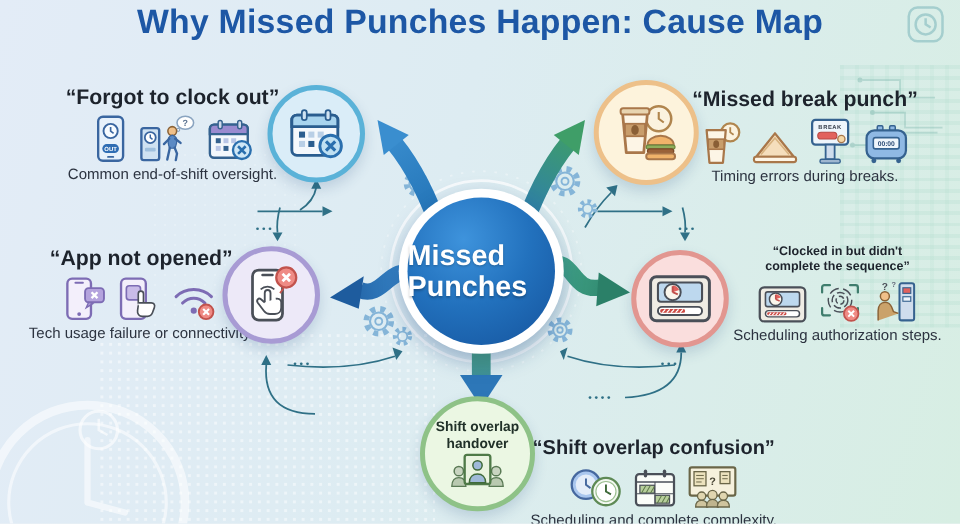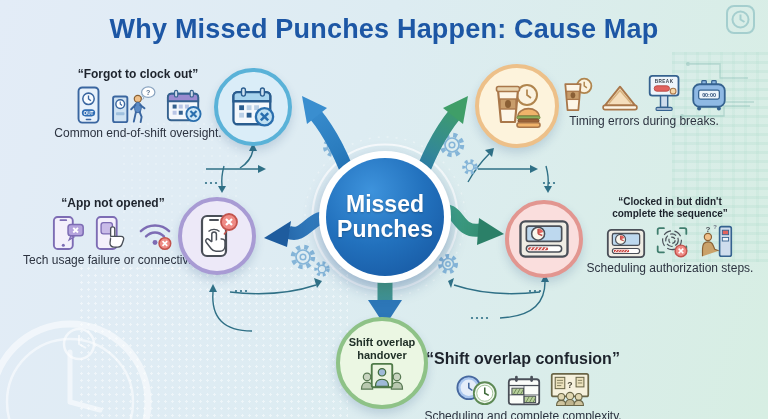--- a/index.html
+++ b/index.html
@@ -1,20 +1,20 @@
 <!DOCTYPE html>
 <html><head>
 <meta charset="utf-8">
 <style>
   html,body{margin:0;padding:0;background:#eef2f6;}
   .canvas{position:relative;width:768px;height:419px;overflow:hidden;
     background:linear-gradient(105deg,#e3ecf7 0%,#ddecf2 45%,#d7eee3 100%);
     font-family:"Liberation Sans",sans-serif;}
   .layer{position:absolute;left:0;top:0;width:768px;height:419px;pointer-events:none;}
-  .title{position:absolute;left:0;top:14px;width:768px;text-align:center;
+  .title{position:absolute;left:0;top:2px;width:768px;text-align:center;
     font-size:27px;font-weight:bold;color:#1d57a5;letter-spacing:.2px;}
   .dots{position:absolute;left:78px;top:265px;width:270px;height:154px;opacity:.55;
     background-image:radial-gradient(rgba(255,255,255,.85) 1.1px,transparent 1.2px);
     background-size:7px 7px;}
   .dots2{position:absolute;left:120px;top:120px;width:120px;height:150px;opacity:.25;
     background-image:radial-gradient(rgba(255,255,255,.8) 1px,transparent 1.1px);
     background-size:8px 8px;}
   .bits{position:absolute;right:0;top:52px;width:96px;height:210px;opacity:.5;
     background-image:repeating-linear-gradient(0deg,rgba(120,195,170,.22) 0 3px,transparent 3px 9px),
       repeating-linear-gradient(90deg,rgba(120,195,170,.16) 0 3px,transparent 3px 12px);}
@@ -25,24 +25,24 @@
   .b-break{left:475px;top:64px;width:84px;height:84px;background:#fdf3dc;border:4px solid #edc089;}
   .b-app{left:178px;top:197px;width:78px;height:78px;background:#ede9f8;border:4px solid #a89bd4;}
   .b-sequence{left:505px;top:200px;width:78px;height:78px;background:#fadedd;border:4px solid #e29690;}
   .b-overlap{left:336px;top:317px;width:92px;height:92px;background:#ebf7e3;border:4px solid #8ec287;}
   .b-label{font-size:11px;font-weight:bold;color:#203028;line-height:1.12;text-align:center;margin-bottom:1px;}
   .b-label span{display:block;}
   .center-outer{position:absolute;left:319px;top:151px;width:132px;height:132px;border-radius:50%;
     background:#fff;box-shadow:0 7px 16px rgba(25,70,130,.35);display:flex;align-items:center;justify-content:center;}
   .center-inner{width:118px;height:118px;border-radius:50%;
     background:radial-gradient(circle at 38% 28%,#3e93dc 0%,#2271bd 48%,#15539c 100%);
-    display:flex;flex-direction:column;align-items:center;justify-content:center;
+    display:flex;flex-direction:column;justify-content:center;
     color:#fff;font-weight:bold;font-size:23px;line-height:1.1;text-shadow:0 1px 2px rgba(0,0,0,.25);}
   .group{position:absolute;text-align:center;color:#21262e;}
-  .g-head{margin:0;font-size:12px;font-weight:bold;line-height:1.15;color:#1d232c;}
+  .g-head{margin:0;font-size:17px;font-weight:bold;line-height:1.15;color:#1d232c;}
   .g-head.small{font-size:10px;}
   .g-head.mid{font-size:16px;}
   .icon-row{display:flex;justify-content:center;align-items:flex-end;gap:8px;margin:4px 0 2px;}
   .caption{font-size:12px;color:#2c3340;}
   .g-forgot{left:30px;top:68px;width:216px;}
   .g-break{left:552px;top:70px;width:184px;}
   .g-app{left:22px;top:197px;width:182px;}
   .g-sequence{left:580px;top:196px;width:180px;}
   .g-overlap{left:424px;top:326px;width:198px;margin-top:24px;}
   svg text{font-family:"Liberation Sans",sans-serif;}
@@ -238,20 +238,21 @@
         <rect x="8" y="24" width="4.2" height="4.2" fill="#b9c6e6"></rect>
           <rect x="14.5" y="24" width="4.2" height="4.2" fill="#35628f"></rect>
         <circle cx="30" cy="27.5" r="7.5" fill="#cfe7f6" stroke="#2a6fae" stroke-width="2"></circle>
         <path d="M26.8,24.3 l6.4,6.4 M33.2,24.3 l-6.4,6.4" stroke="#2a6fae" stroke-width="2.2"></path>
       </svg>
     </div>
     <div class="caption">Common end-of-shift oversight.</div>
   </div>
 
   <div class="group g-break">
+    <h3 class="g-head">“Missed break punch”</h3>
     <div class="icon-row">
       <svg width="32" height="36" viewBox="0 0 34 40">
         <circle cx="25" cy="11" r="8" fill="#fbf2df" stroke="#b0854e" stroke-width="2"></circle>
         <path d="M25,6.5 V11 l3,2.2" stroke="#b0854e" stroke-width="1.6" fill="none"></path>
         <path d="M4,9 h17 l-2.5,29 h-12 z" fill="#fdf5e6" stroke="#a9774a" stroke-width="2" stroke-linejoin="round"></path>
         <rect x="5.5" y="17" width="14" height="9" fill="#c89d6b" stroke="#a9774a" stroke-width="1.4"></rect>
         <ellipse cx="12.5" cy="21.5" rx="2.6" ry="3.4" fill="#8a5f35"></ellipse>
       </svg>
       <svg width="38" height="30" viewBox="0 0 40 32">
         <path d="M4,25 L20,5 L36,25 z" fill="#f5debc" stroke="#a9774a" stroke-width="2" stroke-linejoin="round"></path>

